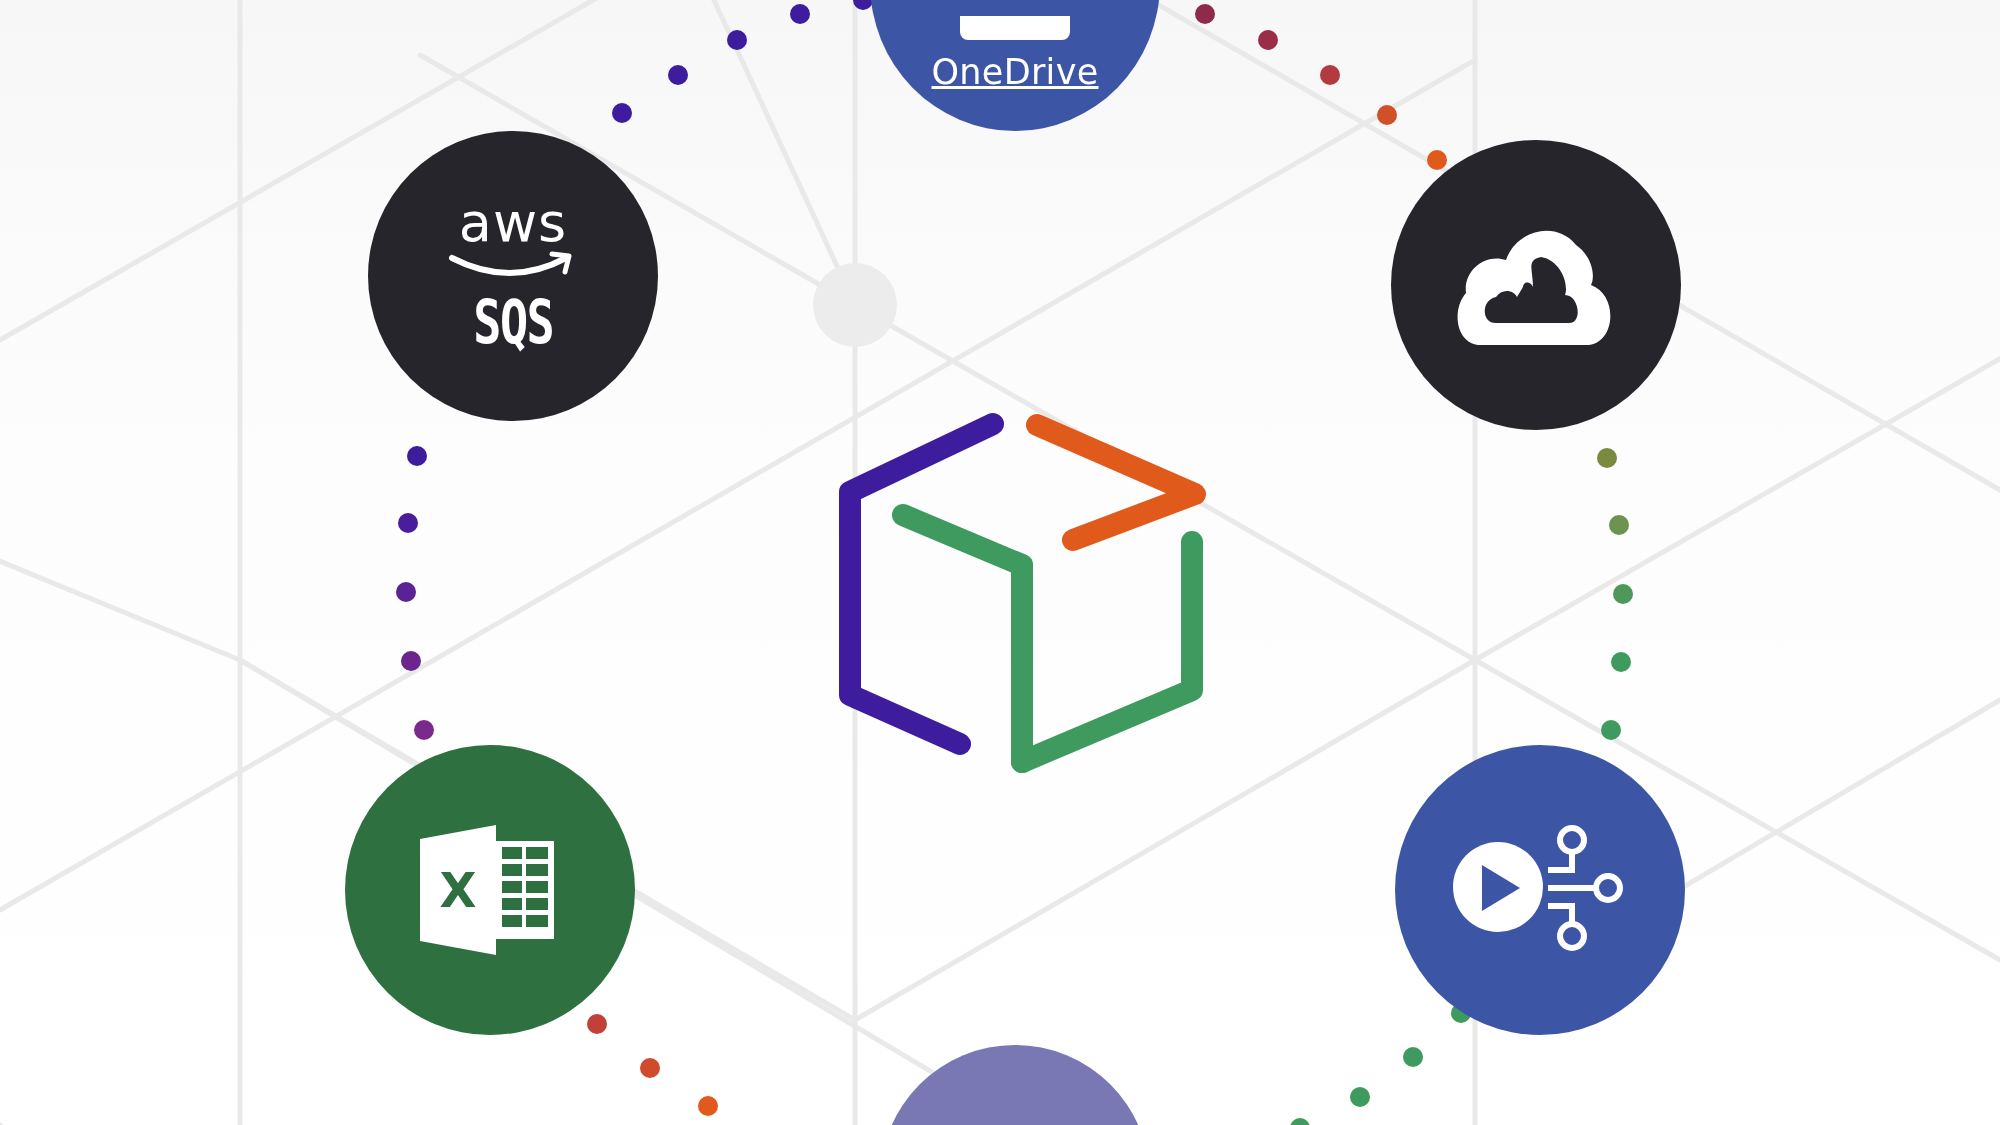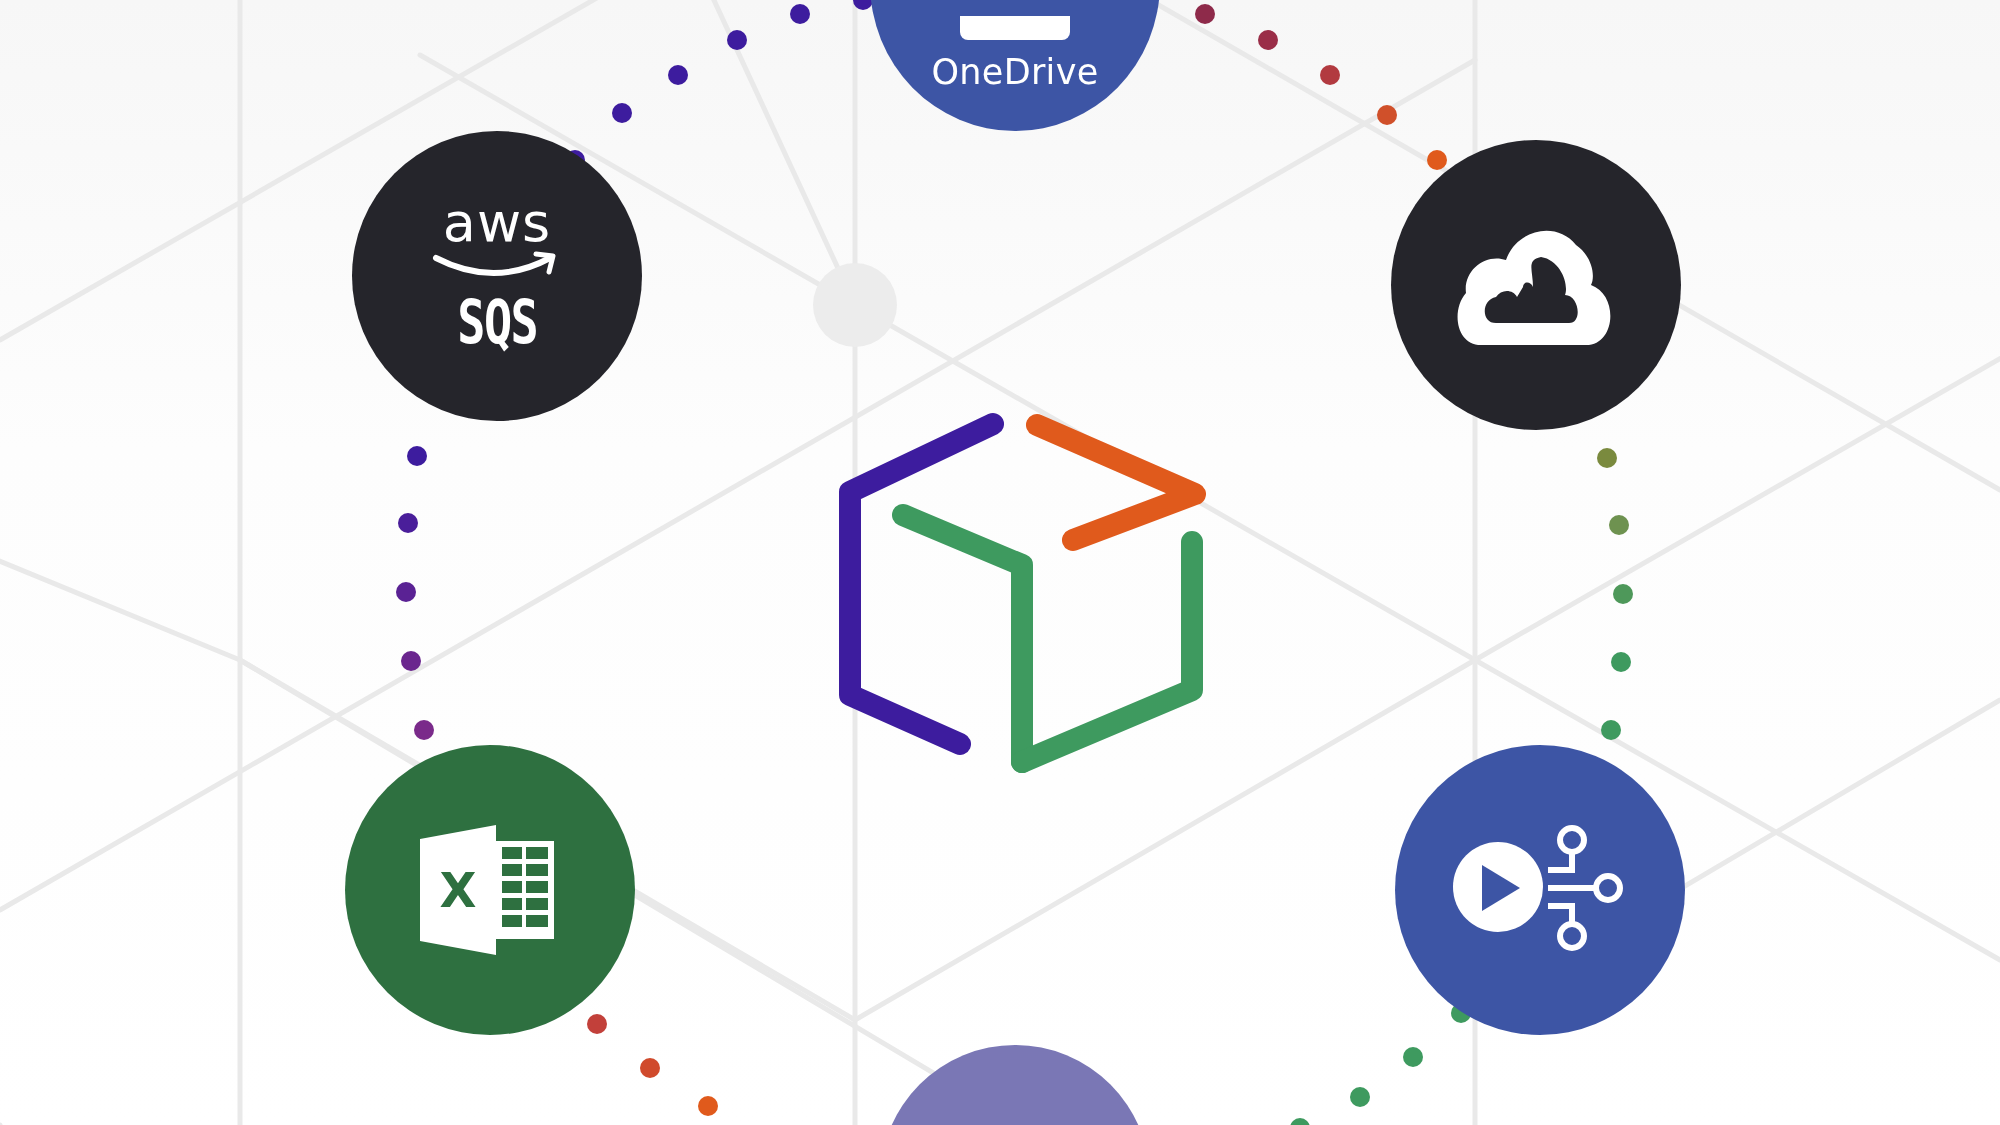--- a/index.html
+++ b/index.html
@@ -32,20 +32,21 @@
     justify-content: center;
     flex-direction: column;
     cursor: pointer;
   }
   .node svg { display: block; }
   .node-label {
     color: #ffffff;
     font-family: "DejaVu Sans", "Liberation Sans", sans-serif;
     font-size: 35px;
     letter-spacing: 0.3px;
+    text-decoration: underline;
   }
   .aws-text {
     color: #ffffff;
     font-family: "DejaVu Sans", sans-serif;
     font-size: 54px;
     line-height: 1;
     letter-spacing: 1px;
   }
   .sqs-text {
     color: #ffffff;
@@ -189,21 +190,21 @@
           <rect x="106" y="73" width="22" height="12"></rect>
         <rect x="82" y="90" width="20" height="12"></rect>
           <rect x="106" y="90" width="22" height="12"></rect>
       </g>
 
       <polygon points="0,14 76,0 76,130 0,116" fill="#ffffff"></polygon>
       <text x="38" y="82" text-anchor="middle" font-family="DejaVu Sans, sans-serif" font-weight="bold" font-size="48" fill="#2e7040">X</text>
     </svg>
   </div>
 
-  <div class="node" style="left:352px; top:131px; width:290px; height:290px; background:#25252b;">
+  <div class="node" style="left:368px; top:131px; width:290px; height:290px; background:#25252b;">
     <div style="display:flex; flex-direction:column; align-items:center; margin-top:-4px;">
       <span class="aws-text">aws</span>
       <svg width="130" height="34" viewBox="0 0 130 34" style="margin-top:-2px;">
         <path d="M4 10 Q 62 40 118 10" stroke="#ffffff" stroke-width="6" fill="none" stroke-linecap="round"></path>
         <path d="M104 6 L121 8 L117 24" stroke="#ffffff" stroke-width="5" fill="none" stroke-linecap="round" stroke-linejoin="round"></path>
       </svg>
       <span class="sqs-text" style="margin-top:10px;">SQS</span>
     </div>
   </div>
 

